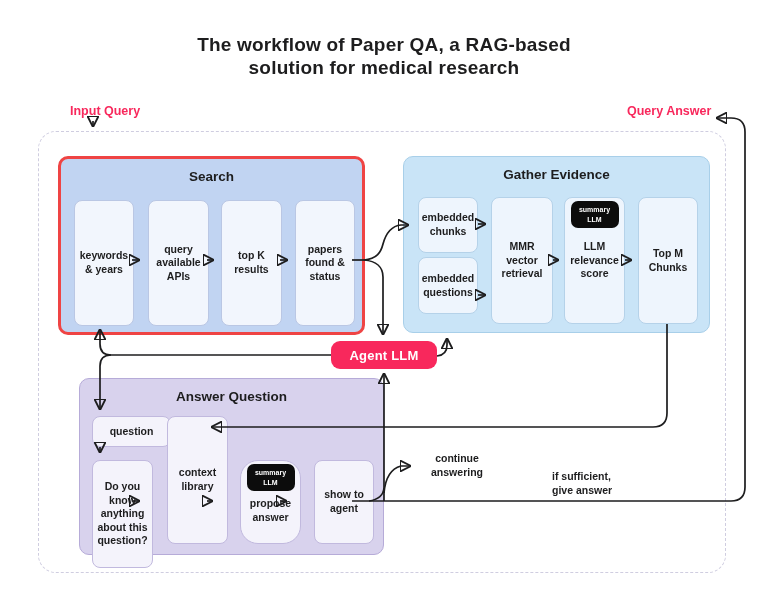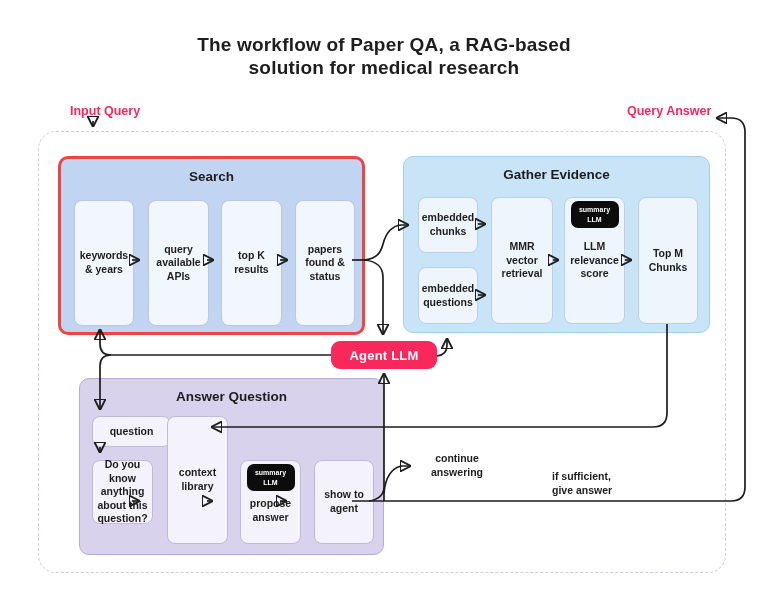--- a/index.html
+++ b/index.html
@@ -21,21 +21,21 @@
   .sec-search{left:58px;top:156px;width:307px;height:179px;background:#c1d4f2;border:3px solid #ef4444;}
   .sec-gather{left:403px;top:156px;width:307px;height:177px;background:#c9e4f7;border:1px solid #a8cfe9;}
   .sec-answer{left:58px;top:378px;width:305px;height:177px;background:#d8d2ed;border:1px solid #b6abd8;margin-left:21px;}
 
   .card{position:absolute;border-radius:8px;box-sizing:border-box;
         display:flex;align-items:center;justify-content:center;text-align:center;
         font-size:10.5px;font-weight:600;color:#1d1d1e;line-height:1.3;padding:2px 3px;}
   .card-search{background:#f2f6fd;border:1px solid #bac7e4;}
   .card-gather{background:#eef5fd;border:1px solid #b5d2e9;}
   .card-answer{background:#f4f3fb;border:1px solid #c1b9de;}
-  .card.has-badge{padding-top:20px;}
+  .card.has-badge{padding-top:20px;border-radius:18px;}
   .card.tall-badge{padding-top:2px;} 
 
   .badge{position:absolute;top:3px;left:50%;transform:translateX(-50%);
          background:#0c0c0c;color:#ffffff;border-radius:7px;width:48px;height:27px;
          display:flex;flex-direction:column;align-items:center;justify-content:center;
          font-size:7px;font-weight:600;line-height:1.35;}
 
   .agent{position:absolute;left:331px;top:341px;width:106px;height:28px;background:#F8285C;
          border-radius:9px;display:flex;align-items:center;justify-content:center;
          color:#ffffff;font-size:13px;font-weight:700;z-index:2;letter-spacing:.2px;}
@@ -66,36 +66,36 @@
     <div class="stitle">Search</div>
     <div class="card card-search" style="left:13px;top:41px;width:60px;height:126px;">keywords &amp; years</div>
     <div class="card card-search" style="left:87px;top:41px;width:61px;height:126px;">query available APIs</div>
     <div class="card card-search" style="left:160px;top:41px;width:61px;height:126px;">top K results</div>
     <div class="card card-search" style="left:234px;top:41px;width:60px;height:126px;">papers found &amp; status</div>
   </div>
 
   <div class="section sec-gather">
     <div class="stitle">Gather Evidence</div>
     <div class="card card-gather" style="left:14px;top:40px;width:60px;height:56px;">embedded chunks</div>
-    <div class="card card-gather" style="left:14px;top:110px;width:60px;height:57px;">embedded questions</div>
+    <div class="card card-gather" style="left:14px;top:100px;width:60px;height:57px;">embedded questions</div>
     <div class="card card-gather" style="left:87px;top:40px;width:62px;height:127px;">MMR vector retrieval</div>
     <div class="card card-gather tall-badge" style="left:160px;top:40px;width:61px;height:127px;">
       <div class="badge">
         <span>summary</span>
         <span>LLM</span>
       </div>
       <span>LLM relevance score</span>
     </div>
     <div class="card card-gather" style="left:234px;top:40px;width:60px;height:127px;">Top M Chunks</div>
   </div>
 
   <div class="section sec-answer">
     <div class="stitle">Answer Question</div>
     <div class="card card-answer" style="left:12px;top:37px;width:79px;height:31px;text-align:right;">question</div>
-    <div class="card card-answer" style="left:12px;top:81px;width:61px;height:64px;">Do you know anything about this question?</div>
+    <div class="card card-answer" style="left:12px;top:81px;width:61px;height:108px;">Do you know anything about this question?</div>
     <div class="card card-answer" style="left:87px;top:37px;width:61px;height:128px;">context library</div>
     <div class="card card-answer has-badge" style="left:160px;top:81px;width:61px;height:84px;">
       <div class="badge">
         <span>summary</span>
         <span>LLM</span>
       </div>
       <span>propose answer</span>
     </div>
     <div class="card card-answer" style="left:234px;top:81px;width:60px;height:84px;">show to agent</div>
   </div>

